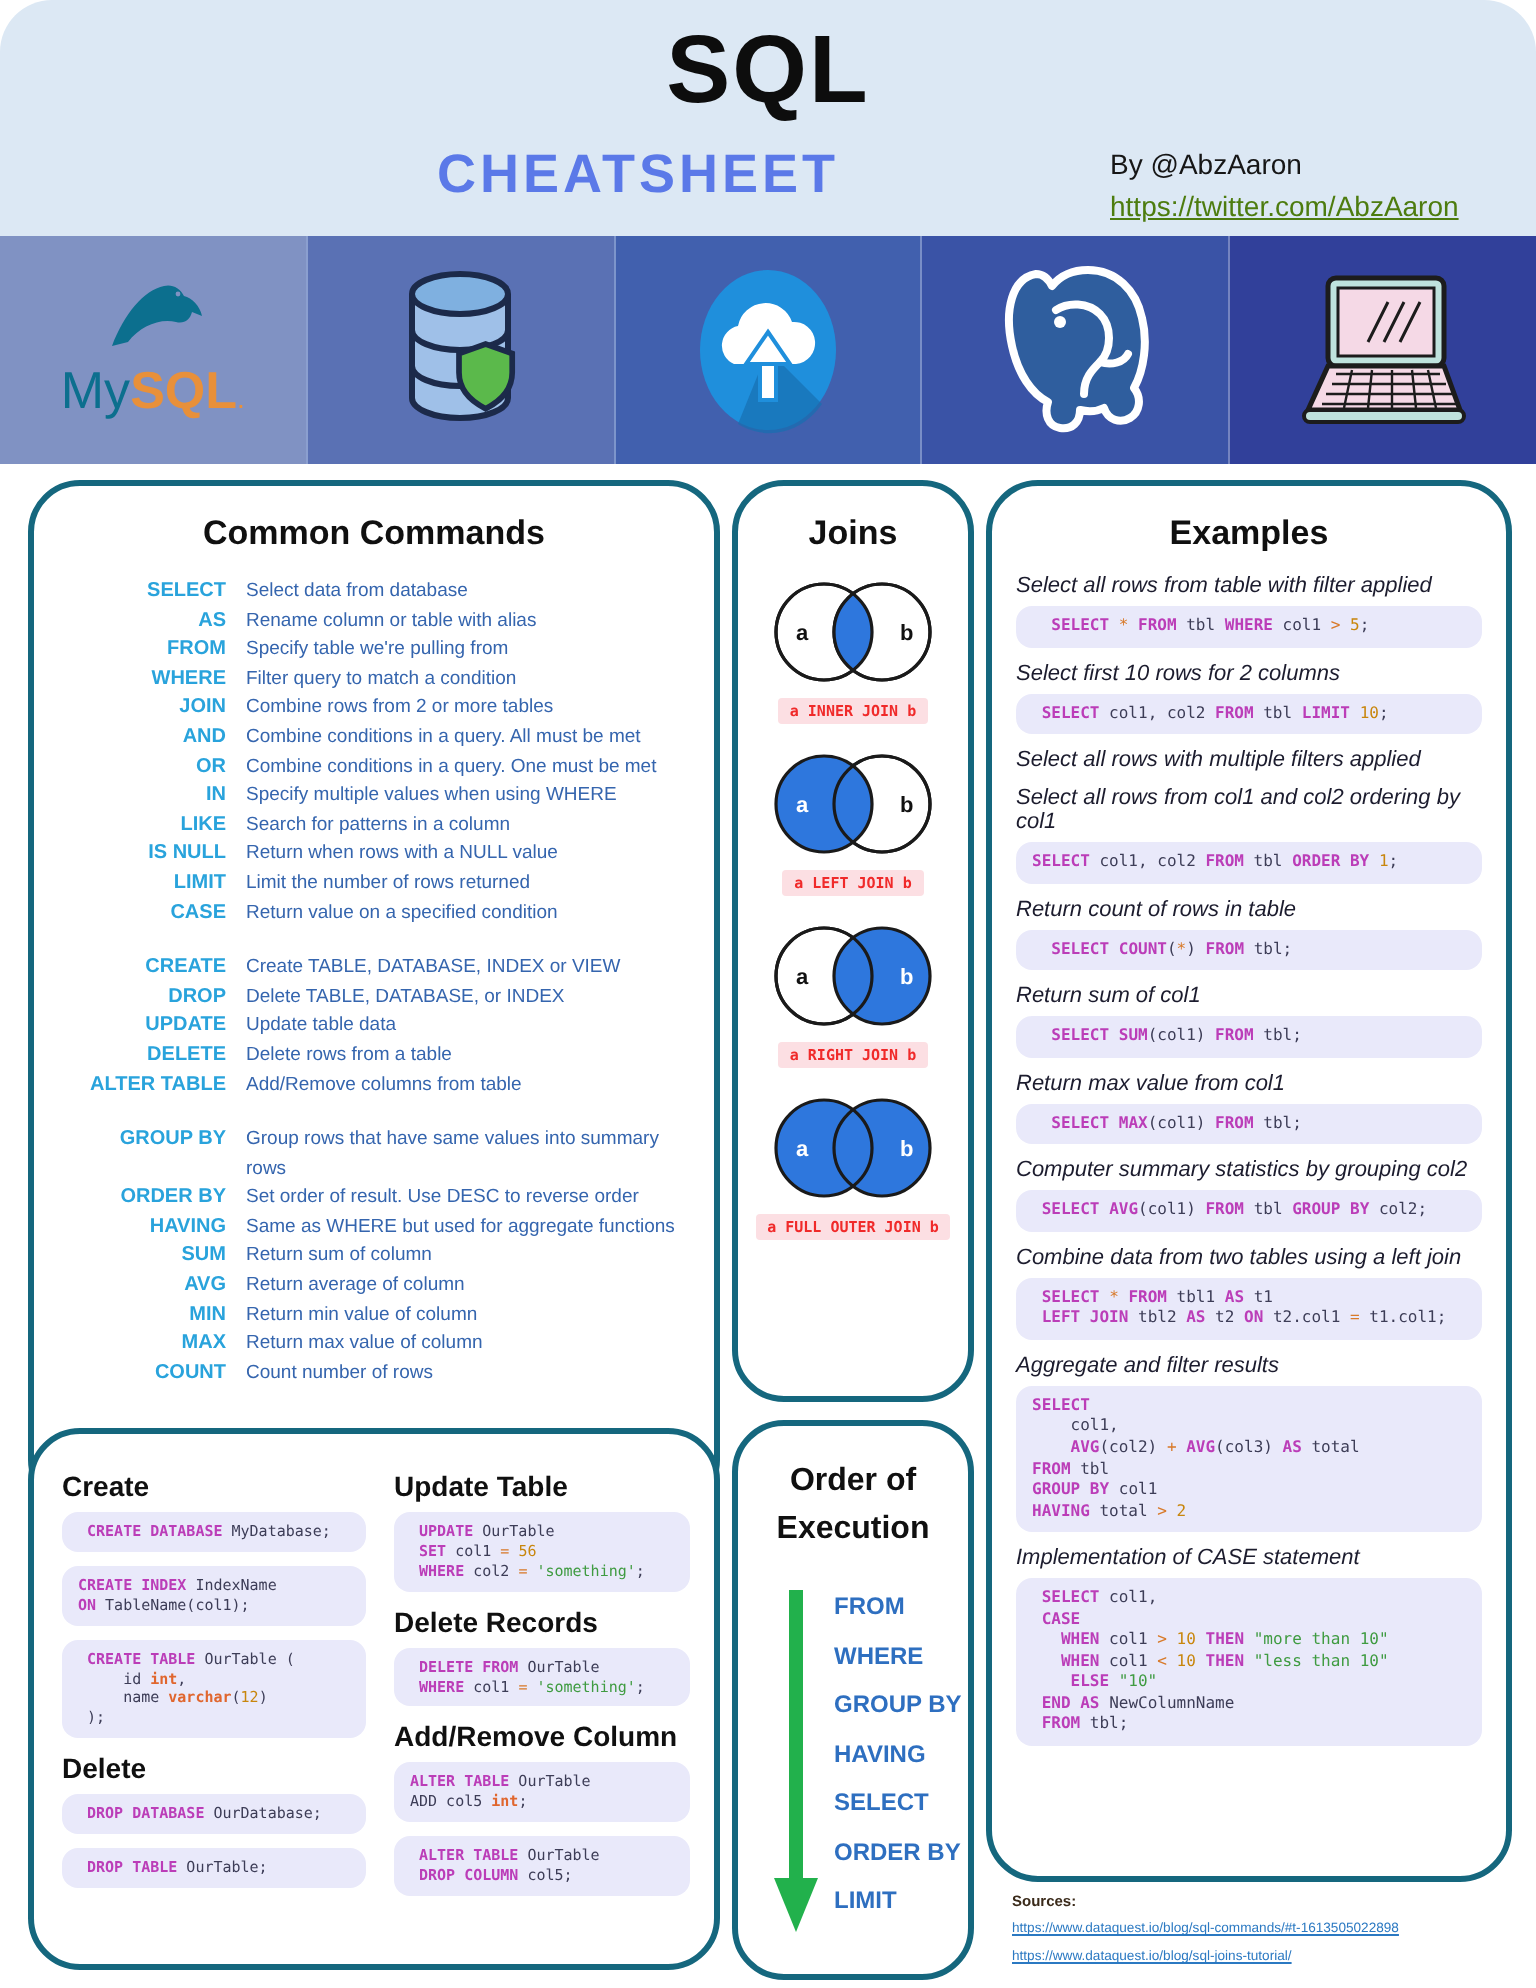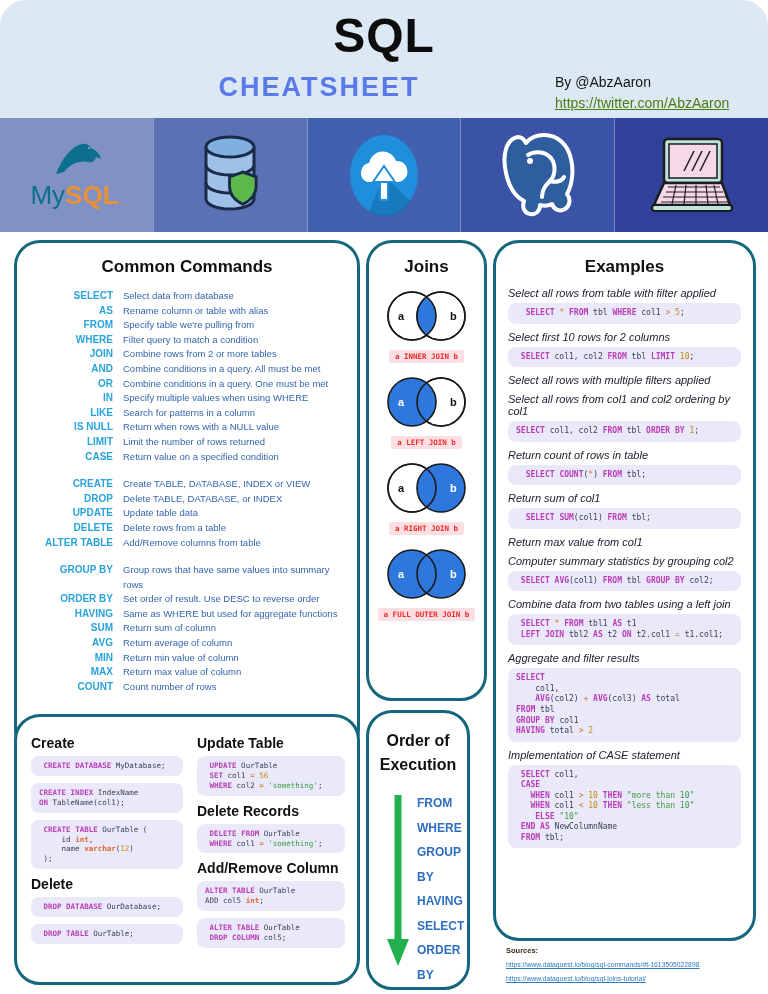--- a/index.html
+++ b/index.html
@@ -25,21 +25,21 @@
   .mysql-text { font-size:26px; color:#0c6f8e; letter-spacing:0; }
   .mysql-text .sql { font-weight:800; color:#e8903a; }
   .mysql-text .dot { color:#e8903a; font-size:14px; }
 
   
   .panel { position:absolute; background:#fff; border:3px solid #15677e; border-radius:26px; }
   .p-common   { left:14px;  top:240px; width:346px; height:516px; }
   .p-joins    { left:366px; top:240px; width:121px; height:461px; }
   .p-examples { left:493px; top:240px; width:263px; height:701px; }
   .p-ddl      { left:14px;  top:714px; width:346px; height:271px; }
-  .p-ooe      { left:366px; top:710px; width:104px; height:280px; }
+  .p-ooe      { left:366px; top:710px; width:121px; height:280px; }
 
   .panel h2 { text-align:center; font-size:17px; font-weight:800; color:#101010; margin-top:14px; }
 
   
   .cc-list { margin:12px 10px 0 10px; }
   .cc-row { display:flex; line-height:14.6px; }
   .cc-term { width:96px; text-align:right; font-weight:800; font-size:10px; color:#29a3dc; flex:none; padding-right:10px; }
   .cc-desc { font-size:9.5px; color:#3565ae; }
   .cc-gap { height:13px; }
 
@@ -336,20 +336,21 @@
         <div class="ex-item">
           <div class="ex-label">Return count of rows in table</div>
           <pre class="code-block">  <span class="kw">SELECT</span> <span class="kw">COUNT</span>(<span class="op">*</span>) <span class="kw">FROM</span> tbl;</pre>
         </div>
         <div class="ex-item">
           <div class="ex-label">Return sum of col1</div>
           <pre class="code-block">  <span class="kw">SELECT</span> <span class="kw">SUM</span>(col1) <span class="kw">FROM</span> tbl;</pre>
         </div>
         <div class="ex-item">
           <div class="ex-label">Return max value from col1</div>
+          <pre class="code-block">  <span class="kw">SELECT</span> <span class="kw">MAX</span>(col1) <span class="kw">FROM</span> tbl;</pre>
         </div>
         <div class="ex-item">
           <div class="ex-label">Computer summary statistics by grouping col2</div>
           <pre class="code-block"> <span class="kw">SELECT</span> <span class="kw">AVG</span>(col1) <span class="kw">FROM</span> tbl <span class="kw">GROUP</span> <span class="kw">BY</span> col2;</pre>
         </div>
         <div class="ex-item">
           <div class="ex-label">Combine data from two tables using a left join</div>
           <pre class="code-block"> <span class="kw">SELECT</span> <span class="op">*</span> <span class="kw">FROM</span> tbl1 <span class="kw">AS</span> t1
  <span class="kw">LEFT</span> <span class="kw">JOIN</span> tbl2 <span class="kw">AS</span> t2 <span class="kw">ON</span> t2.col1 <span class="op">=</span> t1.col1;</pre>
         </div>

